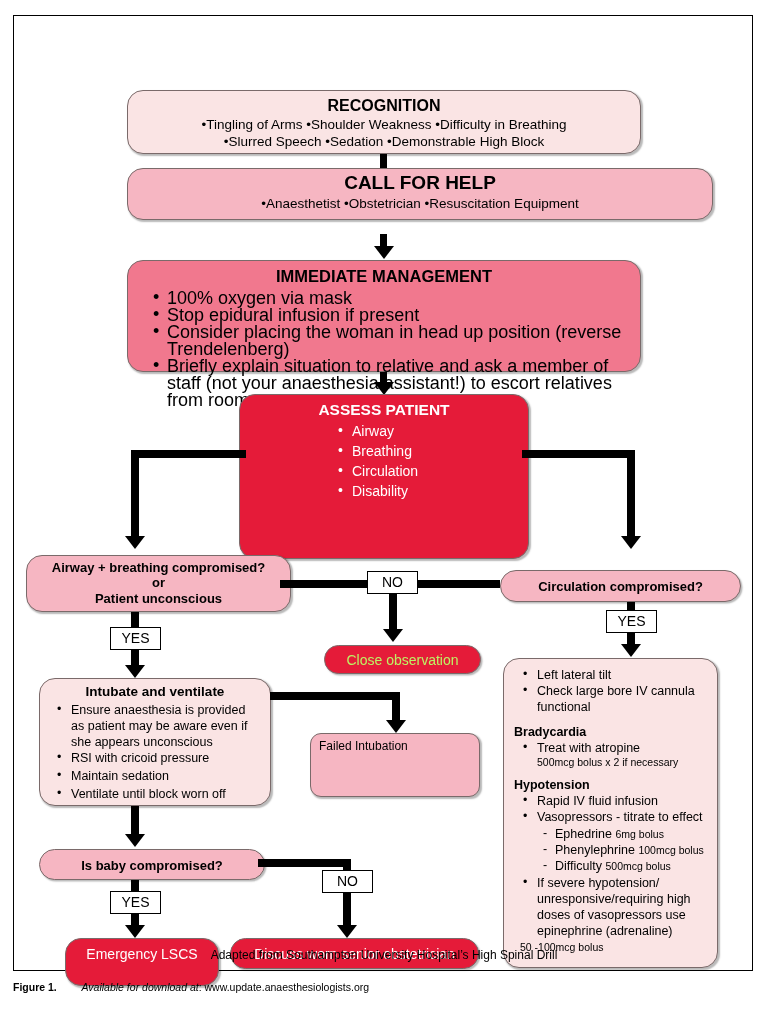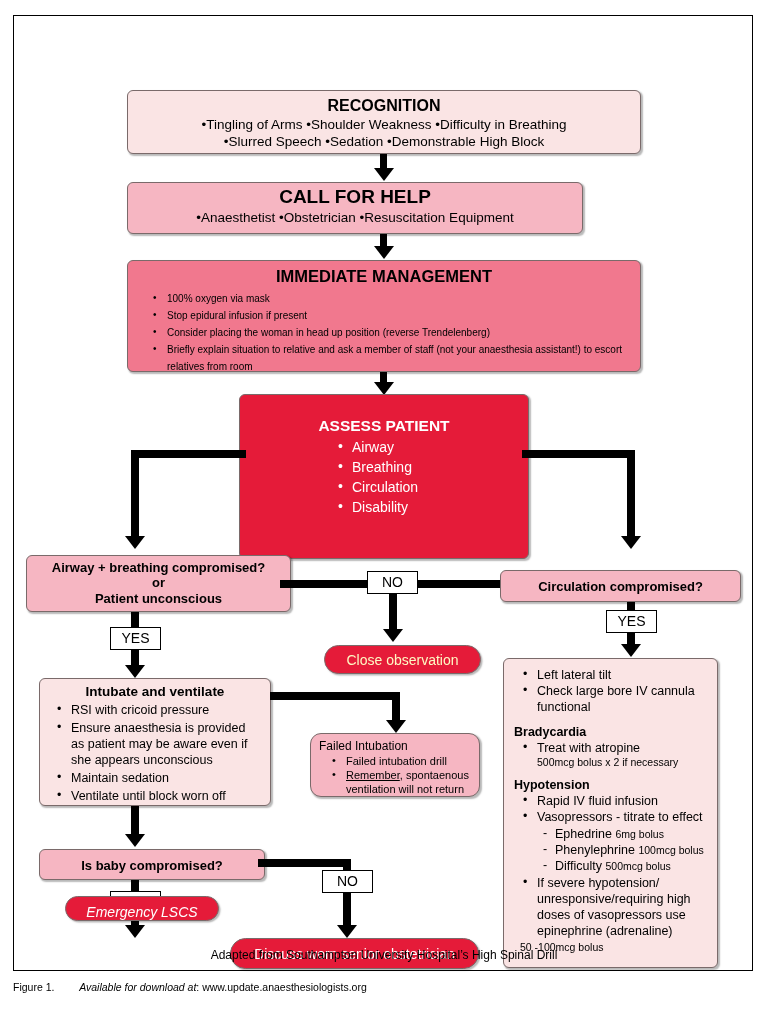--- a/index.html
+++ b/index.html
@@ -9,21 +9,21 @@
 
   #frame{position:absolute;left:13px;top:15px;width:740px;height:956px;
          border:1.5px solid #000;box-sizing:border-box;background:#fff;}
 
   .title{position:absolute;left:0;width:740px;top:14px;text-align:center;
          font-size:21px;font-weight:bold;line-height:26px;color:#000;
          letter-spacing:-0.2px;}
 
   
   .node{position:absolute;box-sizing:border-box;border:1px solid #7a6a6a;
-        border-radius:6px;box-shadow:1.5px 1.5px 1.5px rgba(0,0,0,.28);}
+        border-radius:16px;box-shadow:1.5px 1.5px 1.5px rgba(0,0,0,.28);}
   .pale{background:#fae4e4;}
   .mid{background:#f6b6c2;}
   .deep{background:#f1788e;}
   .red{background:#e51b39;color:#fff;}
 
   .hd{text-align:center;font-weight:bold;color:#000;}
   .hd.white{color:#fff;}
 
   ul.b{margin:0;padding:0;list-style:none;}
   ul.b li{position:relative;padding-left:17px;}
@@ -39,61 +39,61 @@
       border-right:10px solid transparent;border-top:13px solid #000;}
 
   .lbl{position:absolute;background:#fff;border:1.4px solid #000;
        font-size:14px;line-height:14px;padding:3px 7px 4px;text-align:center;
        color:#000;box-sizing:border-box;}
 
   .caption{position:absolute;left:0;width:740px;text-align:center;
            font-size:12px;color:#000;}
 
   .figline{position:absolute;left:13px;top:981px;font-size:10.5px;color:#000;}
-  .figline b{font-weight:normal;}
+  .figline b{font-weight:bold;}
   .figline i{font-style:italic;margin-left:16px;}
 </style>
 </head>
 <body>
 
 <div id="frame">
 
 
   <div class="node pale" style="left:113px;top:74px;width:514px;height:64px;">
     <div class="hd" style="font-size:16px;margin-top:6px;">RECOGNITION</div>
     <div class="ctr" style="font-size:13.5px;line-height:17px;margin-top:1px;">•Tingling of Arms  •Shoulder Weakness  •Difficulty in Breathing</div>
     <div class="ctr" style="font-size:13.5px;line-height:17px;">•Slurred Speech  •Sedation  •Demonstrable High Block</div>
   </div>
 
   <div class="ln" style="left:366px;top:138px;width:7px;height:16px;"></div>
   <div class="ar" style="left:360px;top:152px;"></div>
 
-  <div class="node mid" style="left:113px;top:166px;width:456px;height:52px;">
+  <div class="node mid" style="left:113px;top:152px;width:586px;height:52px;">
     <div class="hd" style="font-size:19px;margin-top:3px;">CALL FOR HELP</div>
     <div class="ctr" style="font-size:13.5px;line-height:17px;margin-top:1px;">•Anaesthetist  •Obstetrician  •Resuscitation Equipment</div>
   </div>
 
   <div class="ln" style="left:366px;top:218px;width:7px;height:14px;"></div>
   <div class="ar" style="left:360px;top:230px;"></div>
 
   <div class="node deep" style="left:113px;top:244px;width:514px;height:112px;">
     <div class="hd" style="font-size:16.5px;margin-top:6px;">IMMEDIATE MANAGEMENT</div>
-    <ul class="b" style="font-size:10px;line-height:17px;margin:4px 14px 12px 22px;">
+    <ul class="b" style="font-size:18px;line-height:17px;margin:4px 14px 12px 22px;">
       <li>100% oxygen via mask</li>
       <li>Stop epidural infusion if present</li>
       <li>Consider placing the woman in head up position (reverse Trendelenberg)</li>
       <li>Briefly explain situation to relative and ask a member of staff (not your anaesthesia assistant!) to escort relatives from room</li>
     </ul>
   </div>
 
   <div class="ln" style="left:366px;top:356px;width:7px;height:12px;"></div>
   <div class="ar" style="left:360px;top:366px;"></div>
 
   <div class="node red" style="left:225px;top:378px;width:290px;height:165px;">
-    <div class="hd white" style="font-size:15.5px;margin-top:22px;">ASSESS PATIENT</div>
+    <div class="hd white" style="font-size:15.5px;margin-top:6px;">ASSESS PATIENT</div>
     <ul class="b" style="font-size:14px;line-height:20px;margin:2px 0 0 95px;color:#fff;">
       <li>Airway</li>
       <li>Breathing</li>
       <li>Circulation</li>
       <li>Disability</li>
     </ul>
   </div>
 
   <div class="ln" style="left:117px;top:434px;width:115px;height:8px;"></div>
   <div class="ln" style="left:117px;top:434px;width:8px;height:88px;"></div>
@@ -110,21 +110,21 @@
   </div>
 
   <div class="ln" style="left:266px;top:564px;width:87px;height:8px;"></div>
   <div class="lbl" style="left:353px;top:555px;width:51px;">NO</div>
   <div class="ln" style="left:404px;top:564px;width:82px;height:8px;"></div>
 
   <div class="ln" style="left:375px;top:577px;width:8px;height:38px;"></div>
   <div class="ar" style="left:369px;top:613px;"></div>
 
   <div class="node red" style="left:310px;top:629px;width:157px;height:29px;border-radius:15px;">
-    <div class="ctr" style="font-size:14px;line-height:29px;color:#fef9c3;">Close observation</div>
+    <div class="ctr" style="font-size:14px;line-height:29px;color:#bef264;">Close observation</div>
   </div>
 
   <div class="ln" style="left:117px;top:596px;width:8px;height:16px;"></div>
   <div class="lbl" style="left:96px;top:611px;width:51px;">YES</div>
   <div class="ln" style="left:117px;top:633px;width:8px;height:18px;"></div>
   <div class="ar" style="left:111px;top:649px;"></div>
 
   <div class="node mid" style="left:486px;top:554px;width:241px;height:32px;">
     <div class="hd" style="font-size:13px;line-height:32px;">Circulation compromised?</div>
   </div>
@@ -166,60 +166,54 @@
     </ul>
     <ul class="b" style="font-size:12.5px;line-height:16px;margin:1px 8px 0 16px;">
       <li>If severe hypotension/ unresponsive/requiring high doses of vasopressors use epinephrine (adrenaline)</li>
     </ul>
     <div class="small" style="margin:2px 0 0 16px;">50 -100mcg bolus</div>
   </div>
 
   <div class="node pale" style="left:25px;top:662px;width:232px;height:128px;">
     <div class="hd" style="font-size:13.5px;margin-top:5px;">Intubate and ventilate</div>
     <ul class="b" style="font-size:12.5px;line-height:16px;margin:3px 8px 0 14px;">
+      <li style="margin-top:2px;">Ensure anaesthesia is provided as patient may be aware even if she appears unconscious</li>
       <li>RSI with cricoid pressure</li>
-      <li style="margin-top:2px;">Ensure anaesthesia is provided as patient may be aware even if she appears unconscious</li>
       <li style="margin-top:2px;">Maintain sedation</li>
       <li style="margin-top:2px;">Ventilate until block worn off</li>
     </ul>
   </div>
 
   <div class="ln" style="left:256px;top:676px;width:130px;height:8px;"></div>
   <div class="ln" style="left:378px;top:676px;width:8px;height:30px;"></div>
   <div class="ar" style="left:372px;top:704px;"></div>
 
   <div class="node mid" style="left:296px;top:717px;width:170px;height:64px;border-radius:11px;">
     <div style="font-size:12px;font-weight:normal;margin:5px 0 0 8px;">Failed Intubation</div>
-    <ul class="b" style="font-size:11px;line-height:14px;margin:1px 8px 0 18px;">
-      <li>Failed intubation drill</li>
-      <li>
-        <span style="text-decoration:underline;">Remember</span><span>, spontaenous ventilation will not return</span>
-      </li>
-    </ul>
   </div>
 
   <div class="ln" style="left:117px;top:790px;width:8px;height:30px;"></div>
   <div class="ar" style="left:111px;top:818px;"></div>
 
   <div class="node mid" style="left:25px;top:833px;width:226px;height:31px;">
     <div class="hd" style="font-size:13px;line-height:31px;">Is baby compromised?</div>
   </div>
 
   <div class="ln" style="left:117px;top:864px;width:8px;height:12px;"></div>
   <div class="lbl" style="left:96px;top:875px;width:51px;">YES</div>
   <div class="ln" style="left:117px;top:897px;width:8px;height:14px;"></div>
   <div class="ar" style="left:111px;top:909px;"></div>
 
   <div class="ln" style="left:244px;top:843px;width:93px;height:8px;"></div>
   <div class="ln" style="left:329px;top:843px;width:8px;height:12px;"></div>
   <div class="lbl" style="left:308px;top:854px;width:51px;">NO</div>
   <div class="ln" style="left:329px;top:876px;width:8px;height:35px;"></div>
   <div class="ar" style="left:323px;top:909px;"></div>
 
-  <div class="node red" style="left:51px;top:880px;width:154px;height:25px;border-radius:16px;font-style:italic;">
+  <div class="node red" style="left:51px;top:922px;width:154px;height:48px;border-radius:16px;">
     <div class="ctr" style="font-size:14px;line-height:31px;color:#fff;">Emergency LSCS</div>
   </div>
 
   <div class="node red" style="left:216px;top:922px;width:249px;height:31px;border-radius:16px;">
     <div class="ctr" style="font-size:14px;line-height:31px;color:#fff;">Discuss worn senior obstetrician</div>
   </div>
 
   <div class="caption" style="top:932px;">Adapted from Southampton University Hospital’s High Spinal Drill</div>
 
 </div>

